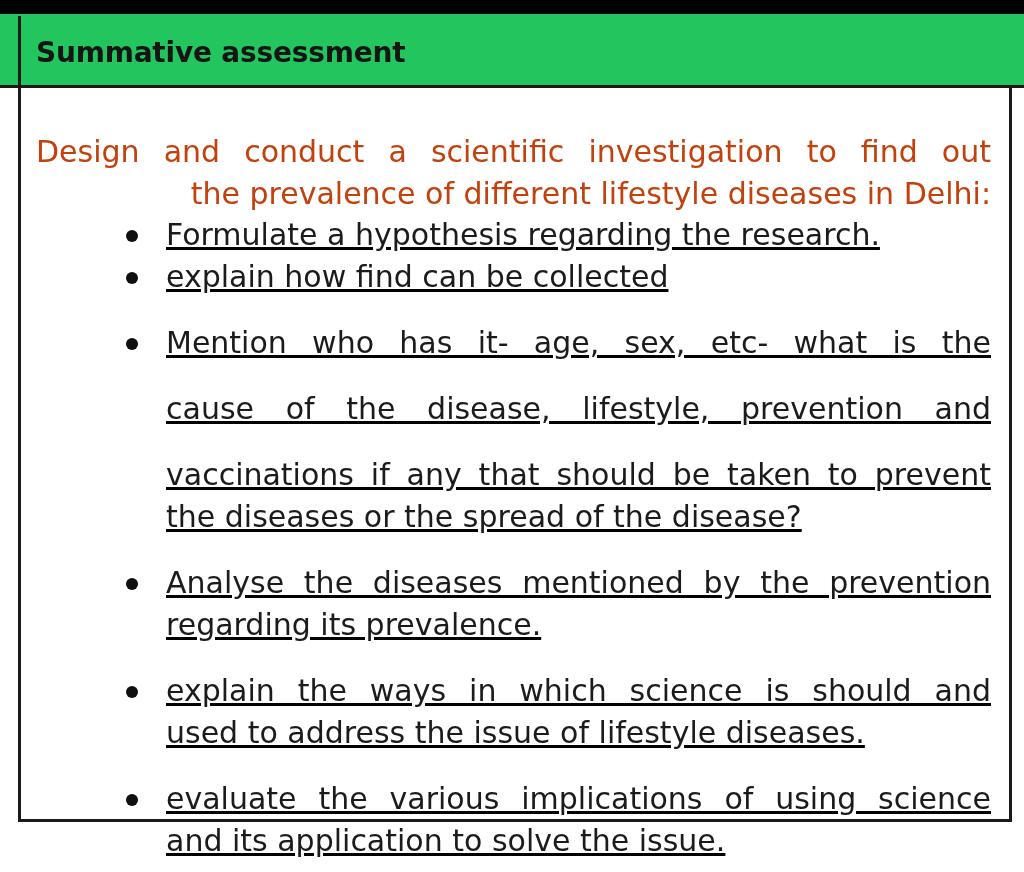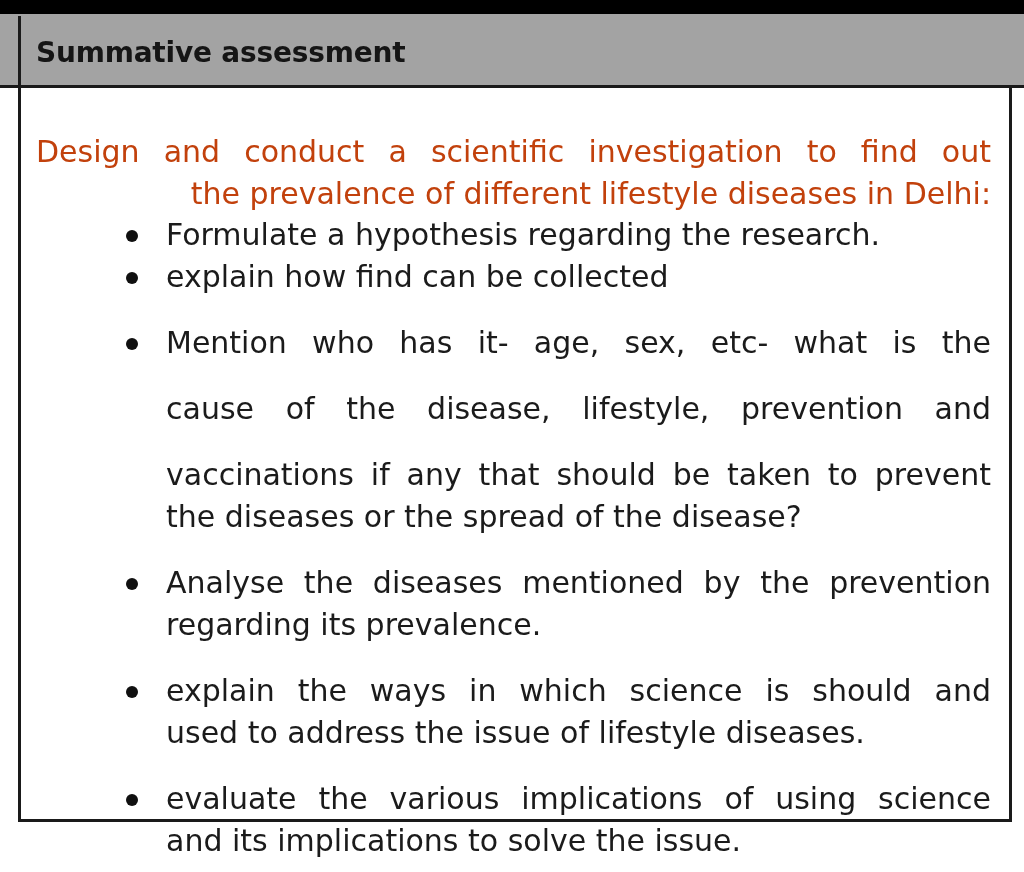--- a/index.html
+++ b/index.html
@@ -32,21 +32,21 @@
     background: #000000;
   }
 
   
   .header-band {
     position: absolute;
     left: 0;
     top: 14px;
     width: 1024px;
     height: 74px;
-    background: #a3a3a3;
+    background: #22c55e;
     border-bottom: 3px solid #1a1a1a;
     box-sizing: border-box;
   }
   .header-band .title {
     position: absolute;
     left: 36px;
     top: 22px;
     font-size: 28px;
     font-weight: 700;
     color: #151515;
@@ -107,20 +107,21 @@
   .intro .l2 { display: block; text-align: right; }
 
   .bullets {
     position: absolute;
     left: 15px;
     top: 123px;
     width: 955px;
     margin: 0;
     padding: 0;
     list-style: none;
+    text-decoration: underline;
   }
   .bullet {
     position: relative;
     padding-left: 130px;
     font-size: 30px;
     line-height: 42px;
     color: #1b1b1b;
     text-align: justify;
     text-justify: inter-word;
     margin: 0;
@@ -200,19 +201,19 @@
         <span class="txt">
           <span class="bline">explain the ways in which science is should and</span>
           <span class="bline-last">used to address the issue of lifestyle diseases.</span>
         </span>
       </li>
 
       <li class="bullet">
         <span class="dot"></span>
         <span class="txt">
           <span class="bline">evaluate the various implications of using science</span>
-          <span class="bline-last">and its implications to solve the issue.</span>
+          <span class="bline-last">and its application to solve the issue.</span>
         </span>
       </li>
 
     </ul>
   </div>
 </div>
 
 </body></html>

